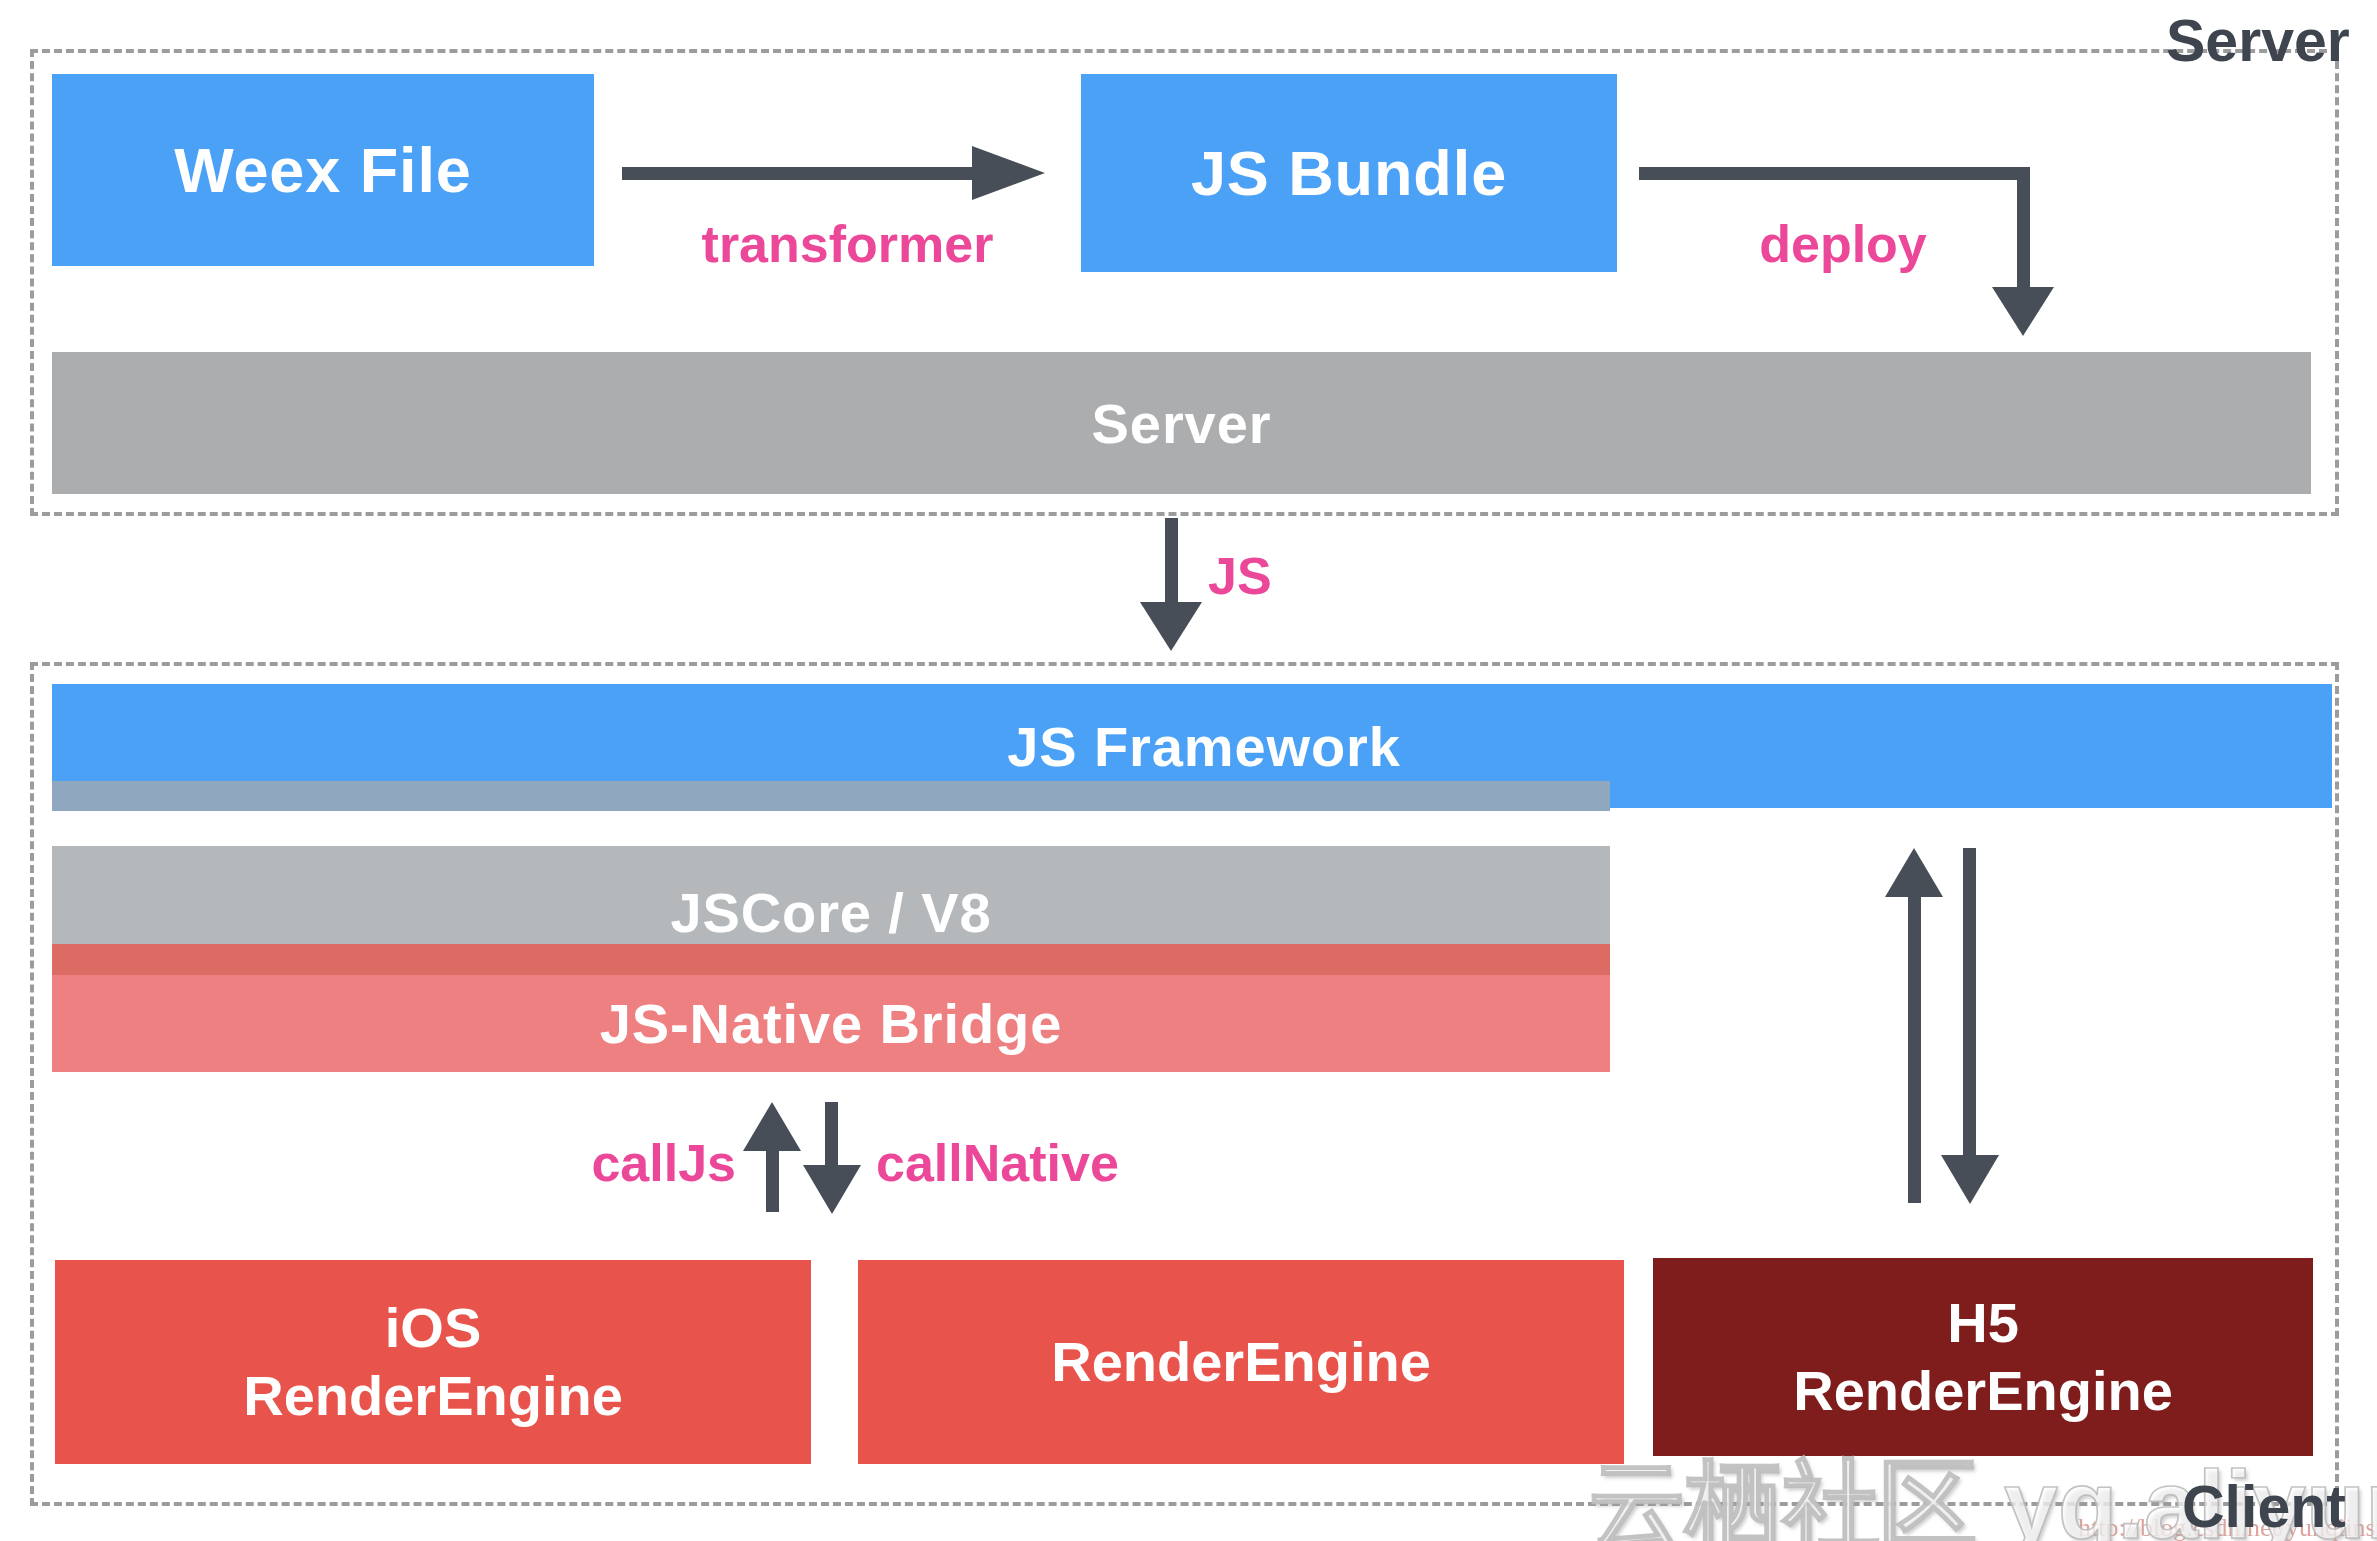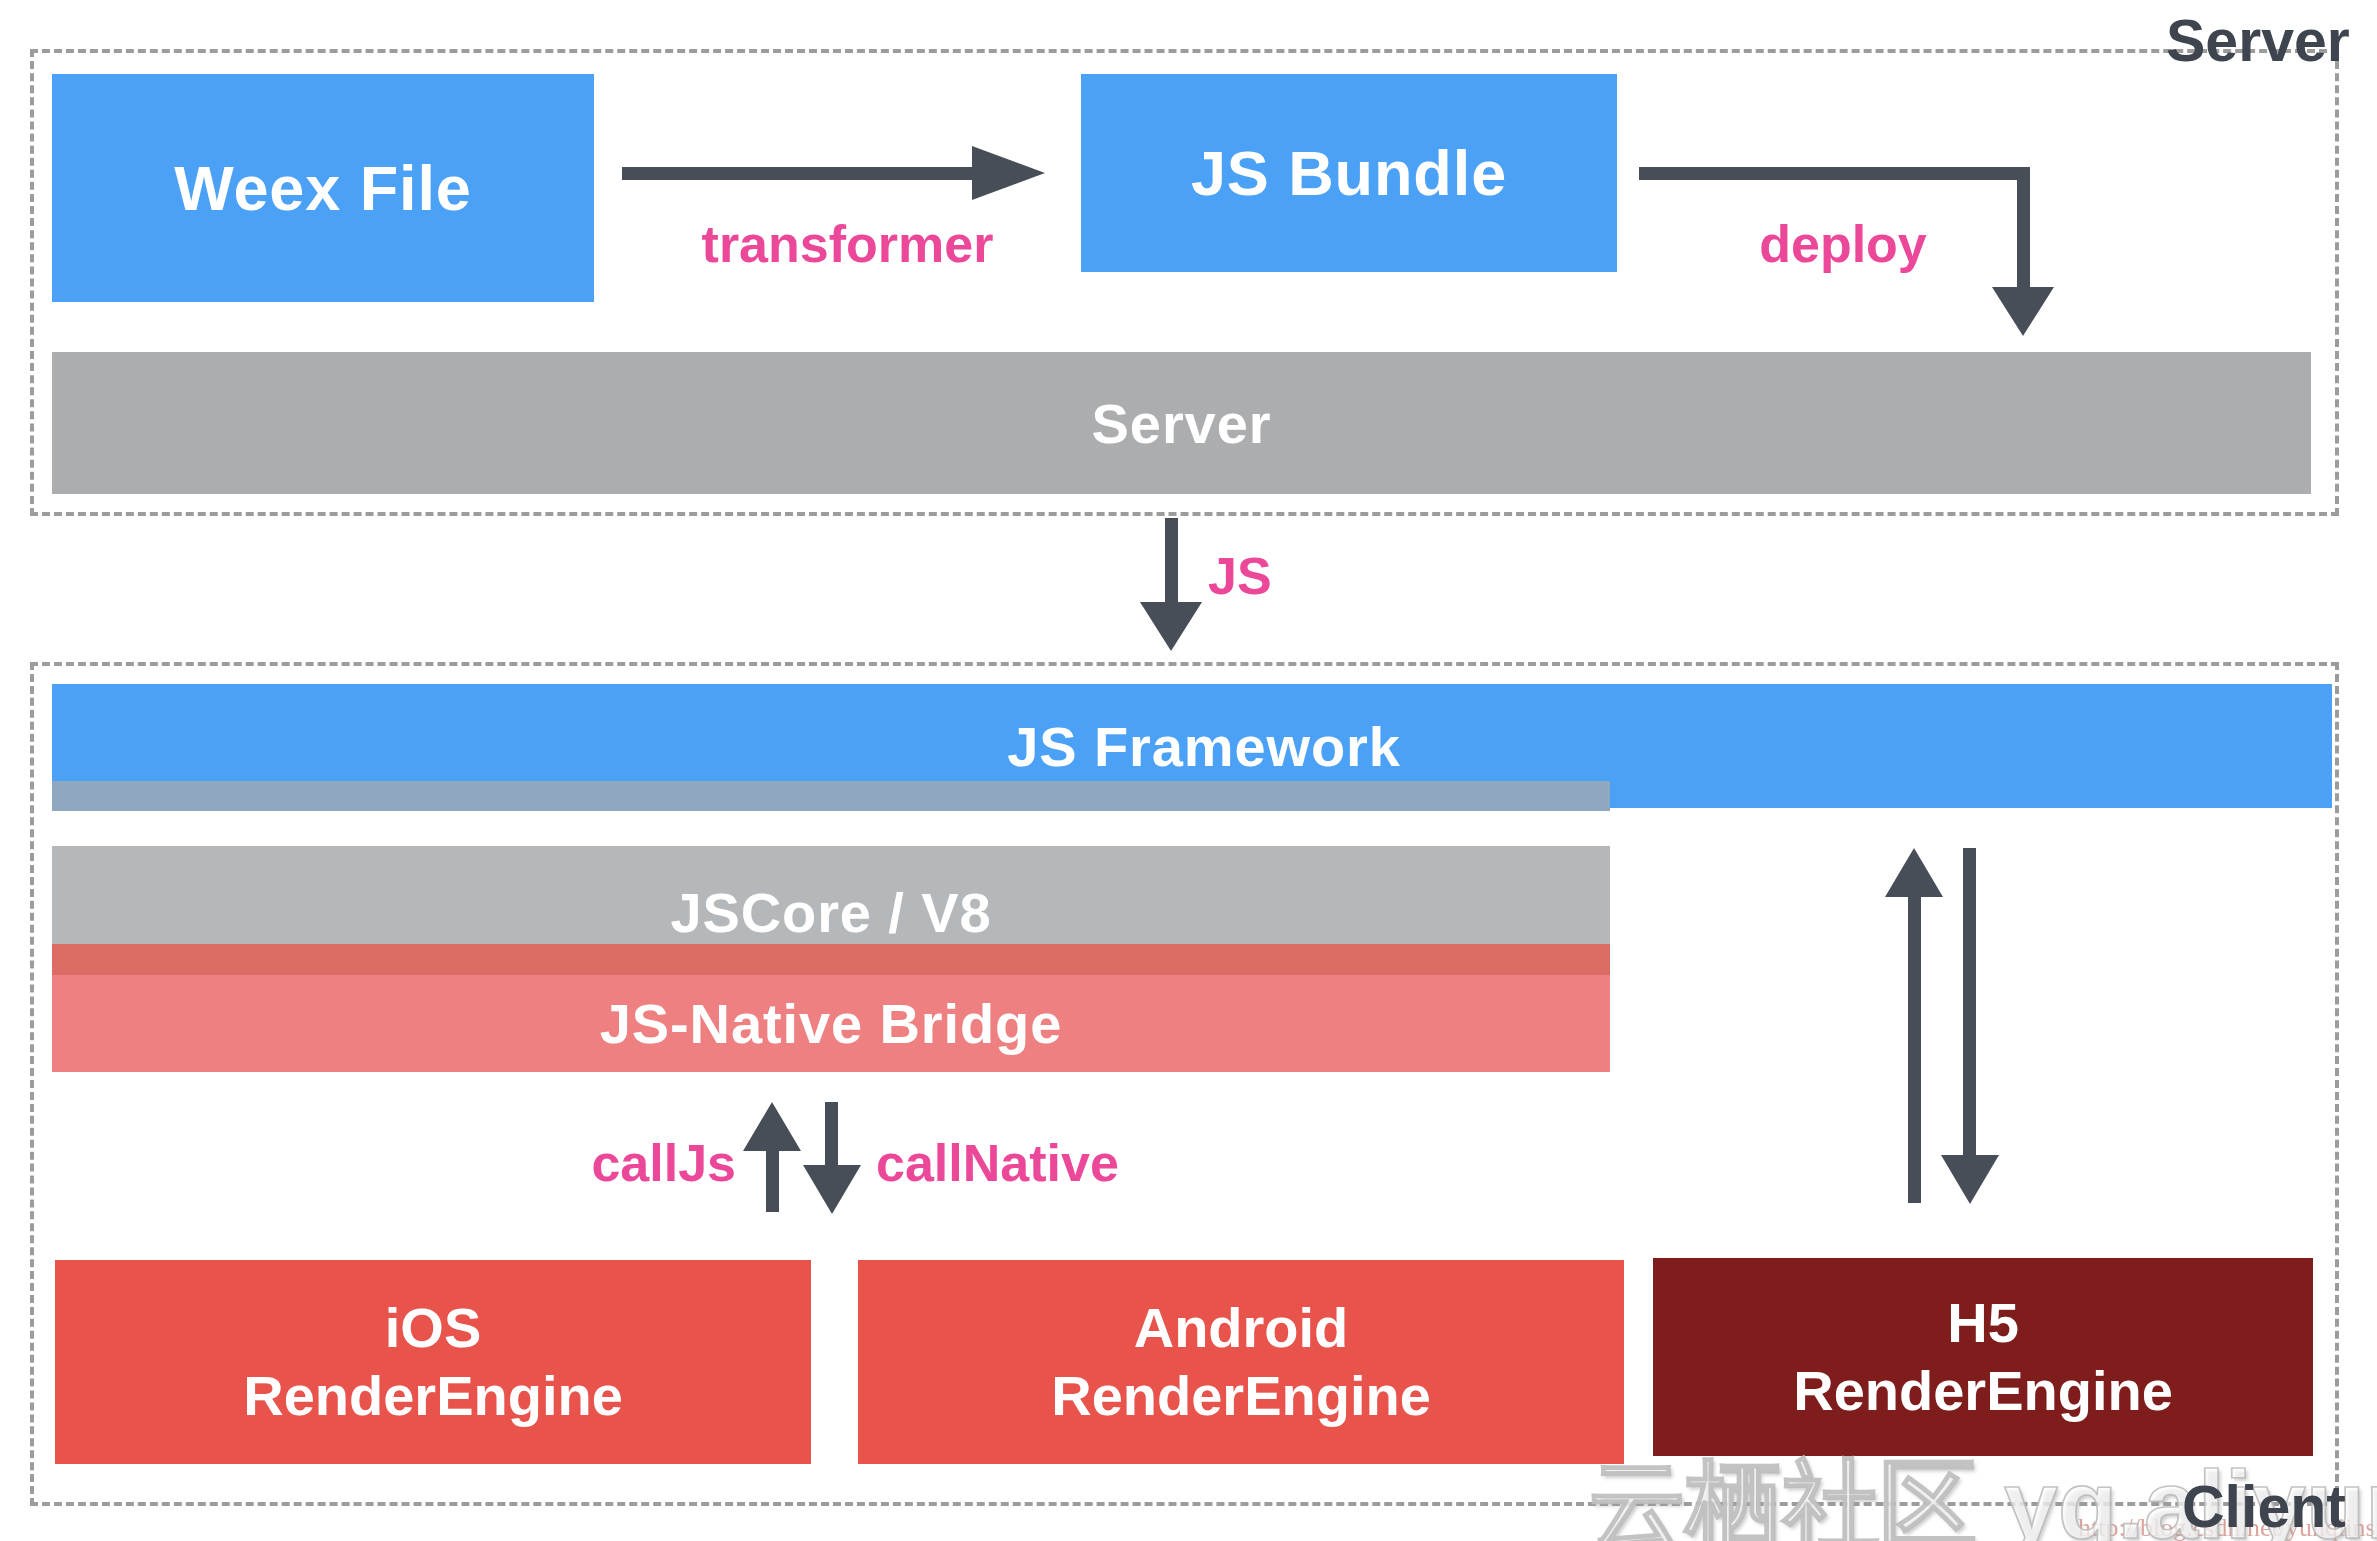--- a/index.html
+++ b/index.html
@@ -75,21 +75,21 @@
 </style>
 </head>
 <body>
 
 <div id="canvas">
 
   <div class="dashed-region" style="left:29.6px; top:49px; width:2309px; height:467px;"></div>
 
   <div class="corner-label" style="left:2166px; top:7px;">Server</div>
 
-  <div class="box box-label-lg" style="left: 52px; top: 74px; width: 542px; height: 228px; background: rgb(75, 161, 245);">
+  <div class="box box-label-lg" style="left: 52px; top: 74px; width: 542px; height: 192px; background: rgb(75, 161, 245);">
     <span>Weex File</span>
   </div>
 
   <div>
     <div class="shaft" style="left:622px; top:167px; width:352px; height:13px;"></div>
     <div class="head head-right" style="left:972px; top:146px;"></div>
   </div>
   <div class="flow-label" style="left:678px; top:214px; width:339px;">transformer</div>
 
   <div class="box box-label-lg" style="left: 1081px; top: 74px; width: 536px; height: 198px; background: rgb(75, 161, 245);">
@@ -155,21 +155,20 @@
 
   <div class="box engine-label" style="left: 55px; top: 1260px; width: 756px; height: 204px; background: rgb(232, 83, 75);">
     <div>
       <div>iOS</div>
       <div>RenderEngine</div>
     </div>
   </div>
 
   <div class="box engine-label" style="left: 858px; top: 1260px; width: 766px; height: 204px; background: rgb(232, 83, 75);">
     <div>
-      <div>Android</div>
       <div>RenderEngine</div>
     </div>
   </div>
 
   <div class="box engine-label" style="left: 1653px; top: 1258px; width: 660px; height: 198px; background: #7f1d1d;">
     <div>
       <div>H5</div>
       <div>RenderEngine</div>
     </div>
   </div>

